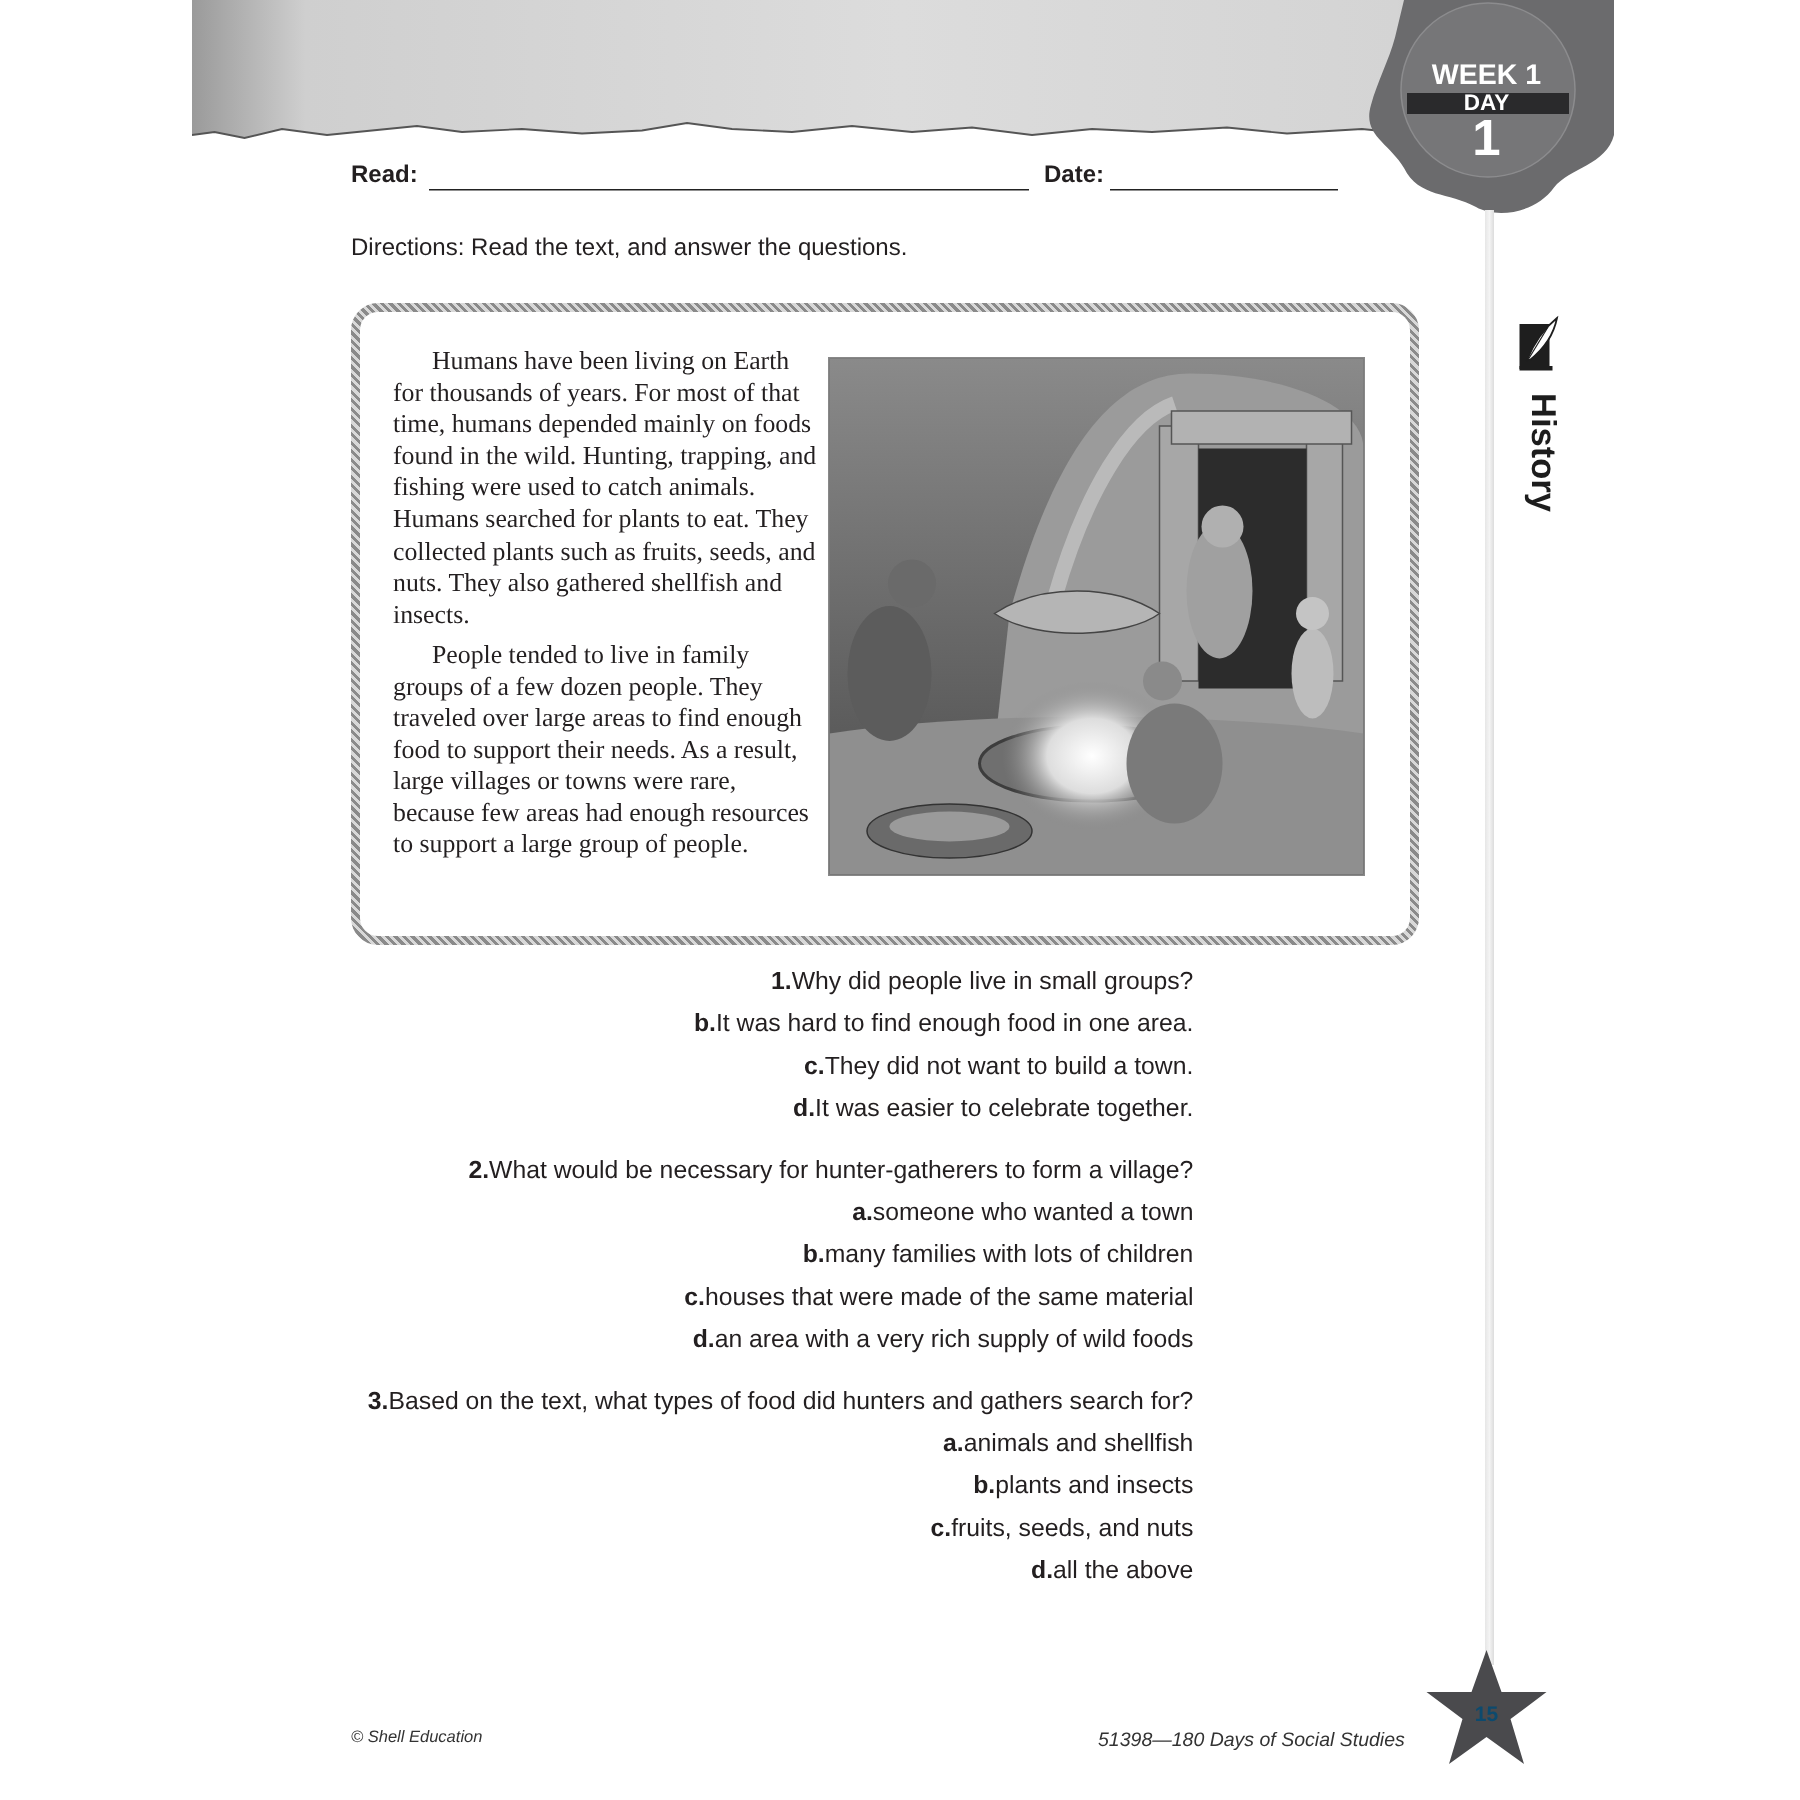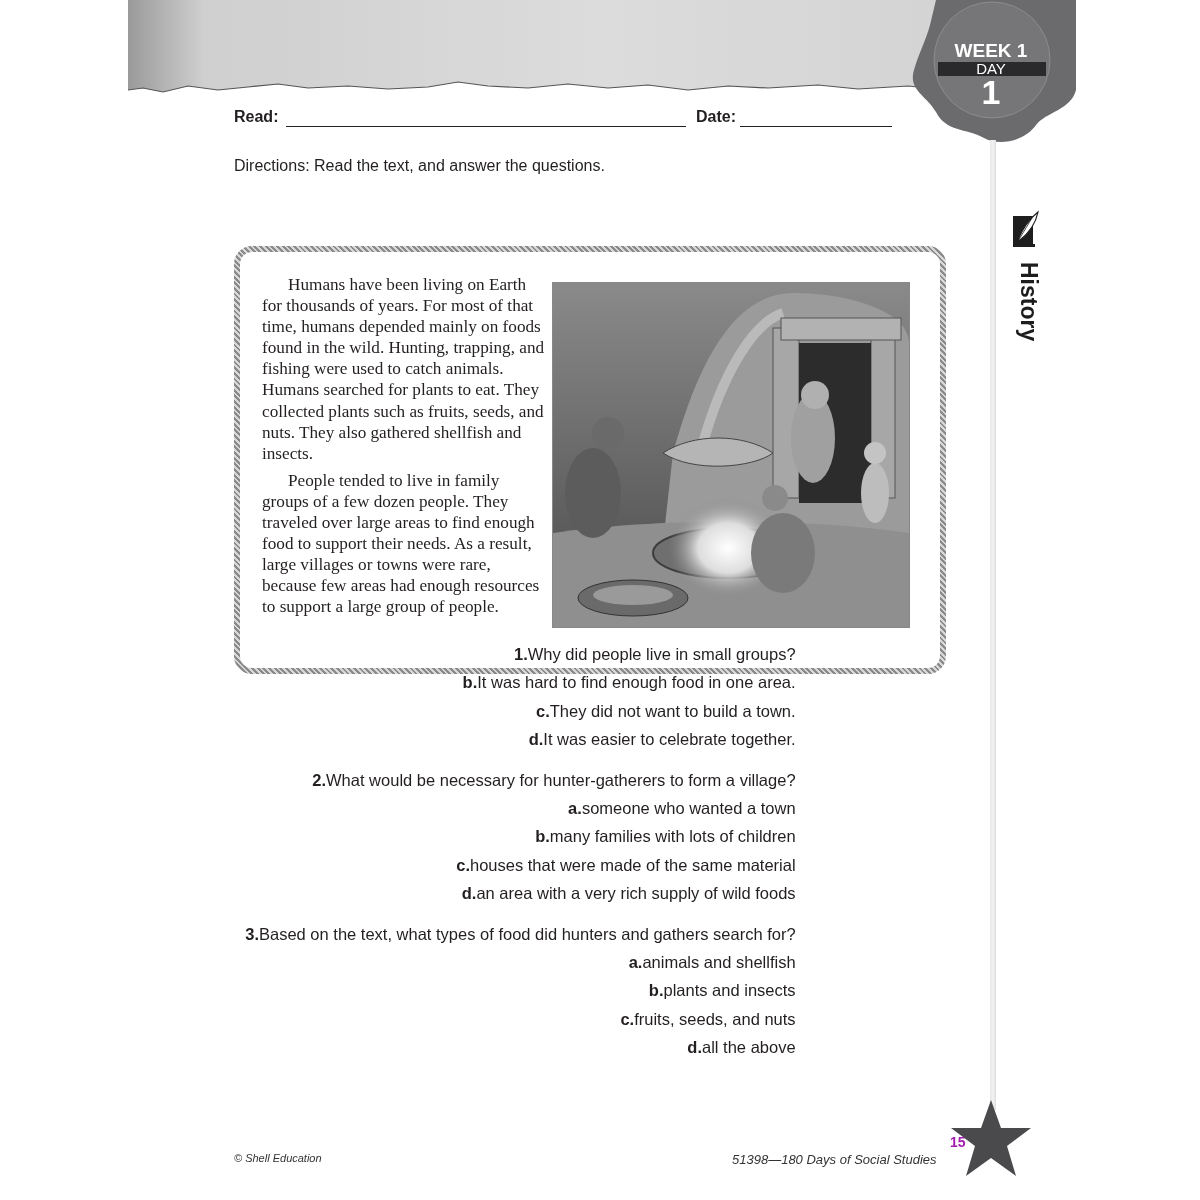--- a/index.html
+++ b/index.html
@@ -9,21 +9,21 @@
 
   
   .header-band { position: absolute; left: 0; top: 0; width: 945px; height: 100px; overflow: hidden; }
   .header-band svg { display: block; }
 
   
   .badge { position: absolute; left: 778px; top: 0; width: 170px; height: 150px; }
   .badge svg { position: absolute; left: 0; top: 0; }
   .badge-week { position: absolute; left: 0; width: 170px; top: 40px; text-align: center; color: #fff; font-weight: bold; font-size: 19px; letter-spacing: 0px; }
   .badge-day-bar { position: absolute; left: 32px; top: 62px; width: 108px; height: 14px; background: #2a2a2c; }
-  .badge-day { position: absolute; left: 0; width: 170px; top: 60px; text-align: center; color: #fff; font-weight: normal; font-size: 15px; }
+  .badge-day { position: absolute; left: 0; width: 170px; top: 60px; text-align: center; color: #fff; font-weight: bold; font-size: 15px; }
   .badge-num { position: absolute; left: 0; width: 170px; top: 73px; text-align: center; color: #fff; font-weight: bold; font-size: 34px; }
 
   
   .vstrip { position: absolute; left: 862px; top: 140px; width: 6px; height: 970px; background: linear-gradient(to right, #e6e6e6, #f4f4f4, #dcdcdc); }
 
   
   .history-icon { position: absolute; left: 884px; top: 210px; width: 28px; height: 40px; }
   .history-label { position: absolute; left: 878px; top: 262px; width: 40px; height: 100px; }
   .history-label span { position: absolute; left: 36px; top: 0; transform-origin: 0 0; transform: rotate(90deg); font-weight: bold; font-size: 23px; white-space: nowrap; color: #1d1d1d; }
 
@@ -33,36 +33,36 @@
   .date-line { position: absolute; left: 612px; top: 126px; width: 152px; border-bottom: 1.5px solid #222; }
 
   .directions { position: absolute; left: 106px; top: 157px; font-size: 16px; }
   .directions b { font-weight: normal; }
 
   
   .reading-box { position: absolute; left: 106px; top: 202px; width: 700px; height: 416px; border-radius: 18px;
     border: 6px solid transparent;
     background:
       linear-gradient(#fff,#fff) padding-box,
-      repeating-linear-gradient(45deg, #8a8a8a 0 2px, #d8d8d8 2px 4px) border-box; margin-top: 44px; }
+      repeating-linear-gradient(45deg, #8a8a8a 0 2px, #d8d8d8 2px 4px) border-box; }
   .passage { position: absolute; left: 22px; top: 22px; width: 286px; font-family: "Liberation Serif", serif; font-size: 17.2px; line-height: 21.1px; color: #231f20; }
   .passage p { margin: 0 0 6px 0; text-indent: 26px; }
   .illustration { position: absolute; left: 312px; top: 30px; width: 356px; height: 344px; border: 1px solid #888; overflow: hidden; background: #6e6e6e; }
 
   .questions { position: absolute; left: 106px; top: 642px; font-size: 16.5px; }
   .q { position: relative; margin-bottom: 12px; text-align: right; }
   .q-head { height: 28px; line-height: 24px; }
   .q-num { display: inline-block; width: 25px; font-weight: bold; }
   .opt { height: 28.5px; line-height: 25px; padding-left: 25px; }
   .opt-letter { display: inline-block; width: 27px; font-weight: bold; }
 
   .footer-left { position: absolute; left: 106px; top: 1152px; font-size: 11px; font-style: italic; color: #333; }
   .footer-right { position: absolute; left: 604px; top: 1152px; font-size: 13px; font-style: italic; color: #333; }
   .page-star { position: absolute; left: 822px; top: 1098px; width: 82px; height: 80px; }
-  .page-num { position: absolute; left: 822px; top: 1134px; width: 82px; font-weight: bold; font-size: 14px; color: #a21caf; }
+  .page-num { position: absolute; left: 822px; top: 1134px; width: 82px; text-align: center; font-weight: bold; font-size: 14px; color: #0c4a6e; }
 </style>
 </head>
 <body>
 
 <div class="page">
 
   <div class="header-band">
     <svg width="945" height="100" viewBox="0 0 945 100">
       <defs>
         <linearGradient id="hg" x1="0" y1="0" x2="1" y2="0">

